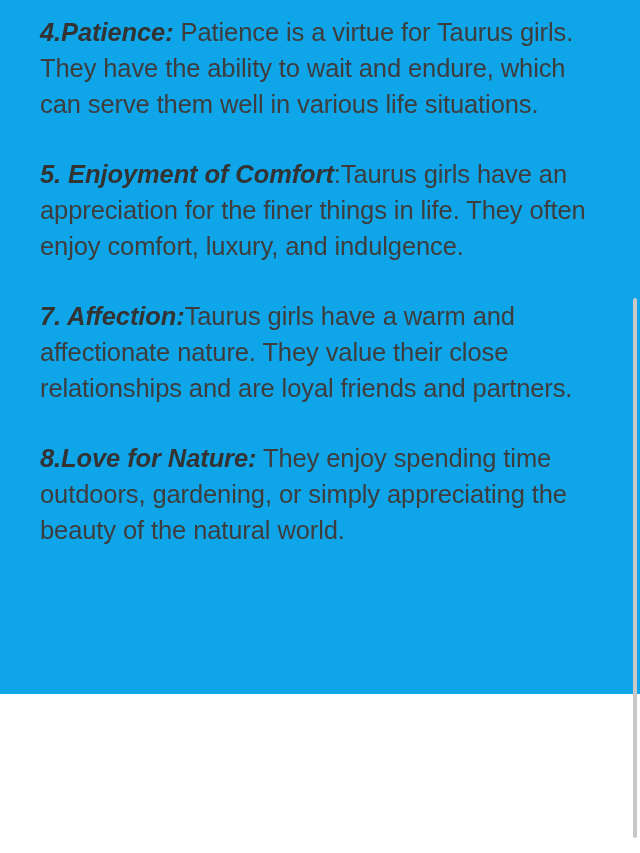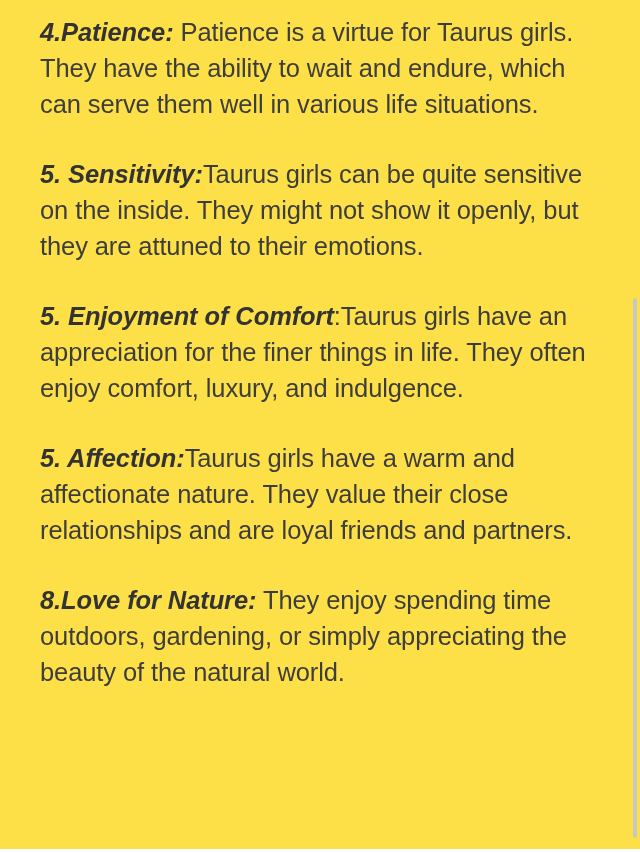--- a/index.html
+++ b/index.html
@@ -13,22 +13,22 @@
     font-family: "Liberation Sans", sans-serif;
     color: #3a3a3a;
     position: relative;
     overflow: hidden;
   }
   .page {
     position: absolute;
     top: 0;
     left: 0;
     width: 640px;
-    height: 849px;
-    background: #fde047;
+    height: 694px;
+    background: #0ea5e9;
     box-sizing: border-box;
     padding: 14px 48px 0 40px;
   }
   .content {
     width: 556px;
   }
   .para {
     margin: 0 0 34px 0;
     font-size: 25.5px;
     line-height: 36px;
@@ -64,30 +64,27 @@
 </head>
 <body>
 
 <div class="page">
   <div class="content">
 
     <p class="para">
       <span class="lead">4.Patience:</span><span> Patience is a virtue for Taurus girls. They have the ability to wait and endure, which can serve them well in various life situations.</span>
     </p>
 
-    <p class="para">
-      <span class="lead">5. Sensitivity:</span><span>Taurus girls can be quite sensitive on the inside. They might not show it openly, but they are attuned to their emotions.</span>
-    </p>
 
     <p class="para">
       <span class="lead">5. Enjoyment of Comfort</span><span>:Taurus girls have an appreciation for the finer things in life. They often enjoy comfort, luxury, and indulgence.</span>
     </p>
 
     <p class="para">
-      <span class="lead">5. Affection:</span><span>Taurus girls have a warm and affectionate nature. They value their close relationships and are loyal friends and partners.</span>
+      <span class="lead">7. Affection:</span><span>Taurus girls have a warm and affectionate nature. They value their close relationships and are loyal friends and partners.</span>
     </p>
 
     <p class="para">
       <span class="lead">8.Love for Nature:</span><span> They enjoy spending time outdoors, gardening, or simply appreciating the beauty of the natural world.</span>
     </p>
 
   </div>
 </div>
 
 <div class="scrollbar-track"></div>

